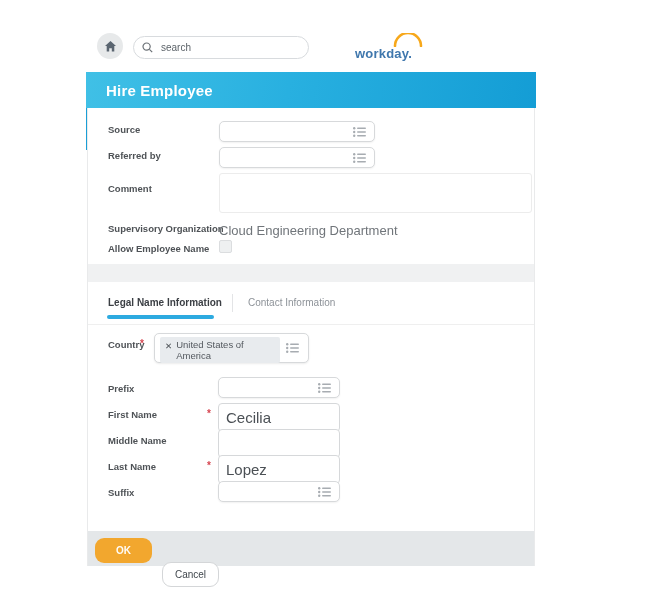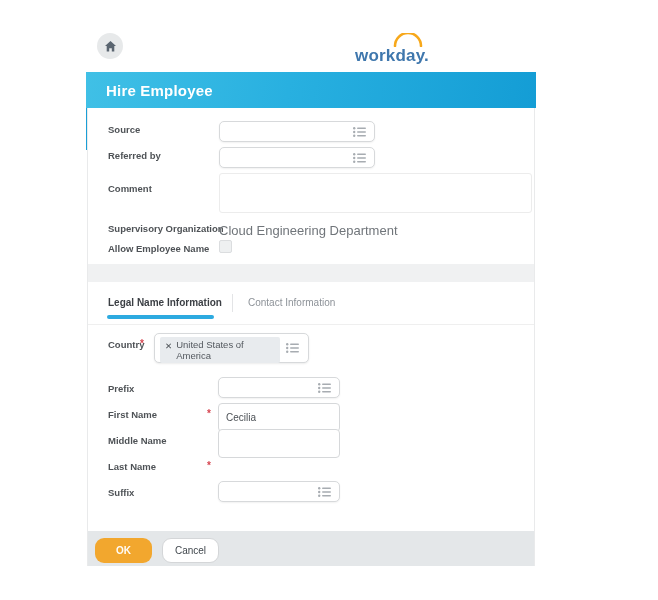--- a/index.html
+++ b/index.html
@@ -9,42 +9,42 @@
   
   .home-btn{position:absolute;left:97px;top:33px;width:26px;height:26px;border-radius:50%;
     background:#e7e9ea;display:flex;align-items:center;justify-content:center;cursor:pointer;}
   .search-pill{position:absolute;left:133px;top:36px;width:176px;height:23px;border:1px solid #d8dbde;
     border-radius:12px;background:#fff;display:flex;align-items:center;padding:0 8px;}
   .search-pill input{border:none;outline:none;background:transparent;font-size:10px;color:#4e555b;
     width:130px;margin-left:6px;}
   .search-pill input::placeholder{color:#5c6369;}
   .logo{position:absolute;left:353px;top:32px;width:100px;height:36px;}
   .logo-arc{position:absolute;left:40px;top:1px;}
-  .logo-text{position:absolute;left:2px;top:14px;font-size:17px;font-weight:bold;color:#3f77ad;
+  .logo-text{position:absolute;left:2px;top:14px;font-size:13px;font-weight:bold;color:#3f77ad;
     letter-spacing:.2px;}
 
   
   .banner{position:absolute;left:86px;top:72px;width:450px;height:36px;
     background:linear-gradient(100deg,#40c0e6 0%,#28b0e0 45%,#149dd5 100%);
     display:flex;align-items:center;padding-left:20px;}
   .banner-title{color:#fff;font-size:15px;font-weight:bold;letter-spacing:.2px;}
   .accent-bar{position:absolute;left:86px;top:108px;width:6px;height:42px;background:#1a9ed6;}
 
   
   .panel{position:absolute;left:87px;top:108px;width:448px;height:458px;background:#fff;
     border-left:1px solid #e9eaeb;border-right:1px solid #e9eaeb;border-bottom:1px solid #e9eaeb;}
   .lbl{position:absolute;font-size:9.5px;font-weight:bold;color:#4e5256;white-space:nowrap;}
   .val{position:absolute;font-size:13px;color:#70757a;white-space:nowrap;}
   .star{position:absolute;font-size:10px;font-weight:bold;color:#d64550;}
 
   .drop{position:absolute;height:21px;background:#fff;border:1px solid #d7d9db;border-radius:5px;
     box-shadow:0 1px 2px rgba(0,0,0,.06);cursor:pointer;}
   .prompt{position:absolute;right:6px;top:50%;transform:translateY(-50%);cursor:pointer;line-height:0;}
   .tinput{position:absolute;height:29px;background:#fff;border:1px solid #d6d8da;border-radius:4px;
-    font-size:10px;color:#4b5055;padding:5px 7px;outline:none;}
+    font-size:15px;color:#4b5055;padding:5px 7px;outline:none;}
   .tarea{position:absolute;background:#fff;border:1px solid #ececec;border-radius:3px;resize:none;
     outline:none;font-size:9.5px;color:#4b5055;padding:4px 7px;}
   .checkbox{position:absolute;width:13px;height:13px;background:#eef0f1;border:1px solid #dbdddf;
     border-radius:2px;cursor:pointer;}
 
   .gray-band{position:absolute;left:0;right:0;top:156px;height:18px;background:#f0f1f2;}
 
   .tab{position:absolute;font-size:10px;cursor:pointer;white-space:nowrap;}
   .tab.active{font-weight:bold;color:#3b3f44;}
   .tab.inactive{color:#8d9298;}
@@ -58,35 +58,44 @@
   .chip{position:absolute;left:5px;top:3px;width:120px;background:#e8ebee;border-radius:2px;
     padding:2px 5px;display:flex;align-items:flex-start;}
   .chip-x{font-size:8.5px;color:#4a4f54;margin:2px 4px 0 0;cursor:pointer;}
   .chip-text{font-size:9.5px;line-height:11px;color:#53585e;}
 
   
   .footer{position:absolute;left:0;right:0;top:423px;height:35px;background:#e4e7e9;}
   .btn{position:absolute;top:7px;width:57px;height:25px;border-radius:9px;font-size:10px;
     display:flex;align-items:center;justify-content:center;cursor:pointer;}
   .btn-ok{left:7px;background:#f2a72e;color:rgba(255,255,255,.96);font-weight:bold;border:none;}
-  .btn-cancel{left:74px;background:#fff;border:1px solid #d4d6d8;color:#40474d;}
+  .btn-cancel{left:74px;background:#fff;border:1px solid #d4d6d8;color:#40474d;margin-top:24px;}
 </style>
 </head>
 <body>
 
 <div class="page">
 
   <div class="home-btn">
     <span style="line-height:0;">
       <svg width="13" height="13" viewBox="0 0 13 13">
         <path d="M6.5 1 L12 6 H10.3 V11.5 H7.8 V8.3 H5.2 V11.5 H2.7 V6 H1 Z" fill="#5a6570"></path>
       </svg>
     </span>
   </div>
 
+  <div class="search-pill">
+    <span style="line-height:0;">
+      <svg width="11" height="11" viewBox="0 0 11 11">
+        <circle cx="4.6" cy="4.6" r="3.6" fill="none" stroke="#6b7176" stroke-width="1.2"></circle>
+        <line x1="7.4" y1="7.4" x2="10.2" y2="10.2" stroke="#6b7176" stroke-width="1.2"></line>
+      </svg>
+    </span>
+    <input type="text" placeholder="search" style="">
+  </div>
 
   <div class="logo">
     <span class="logo-arc" style="line-height:0;">
       <svg width="30" height="14" viewBox="0 0 30 14">
         <path d="M2 13 A 13 13 0 0 1 28 13" fill="none" stroke="#f7a81b" stroke-width="2.6" stroke-linecap="round"></path>
       </svg>
     </span>
     <span class="logo-text">workday.</span>
   </div>
 
@@ -185,20 +194,21 @@
 
     <span class="lbl" style="left:20px;top:301px;">First Name</span>
     <span class="star" style="left:119px;top:300px;">*</span>
     <input class="tinput" style="left: 130px; top: 295px; width: 122px;" value="Cecilia">
 
     <span class="lbl" style="left:20px;top:327px;">Middle Name</span>
     <input class="tinput" style="left: 130px; top: 321px; width: 122px;" value="">
 
     <span class="lbl" style="left:20px;top:353px;">Last Name</span>
     <span class="star" style="left:119px;top:352px;">*</span>
+    <input class="tinput" style="left: 130px; top: 347px; width: 122px;" value="Lopez">
 
     <span class="lbl" style="left:20px;top:379px;">Suffix</span>
     <div class="drop" style="left:130px;top:373px;width:122px;">
       <span class="prompt">
         <svg width="16" height="12" viewBox="0 0 16 12">
           <g fill="#a7acb1">
             <circle cx="2.2" cy="2.2" r="1.2"></circle>
               <rect x="5" y="1.4" width="9" height="1.6" rx=".8"></rect>
             <circle cx="2.2" cy="6" r="1.2"></circle>
               <rect x="5" y="5.2" width="9" height="1.6" rx=".8"></rect>

